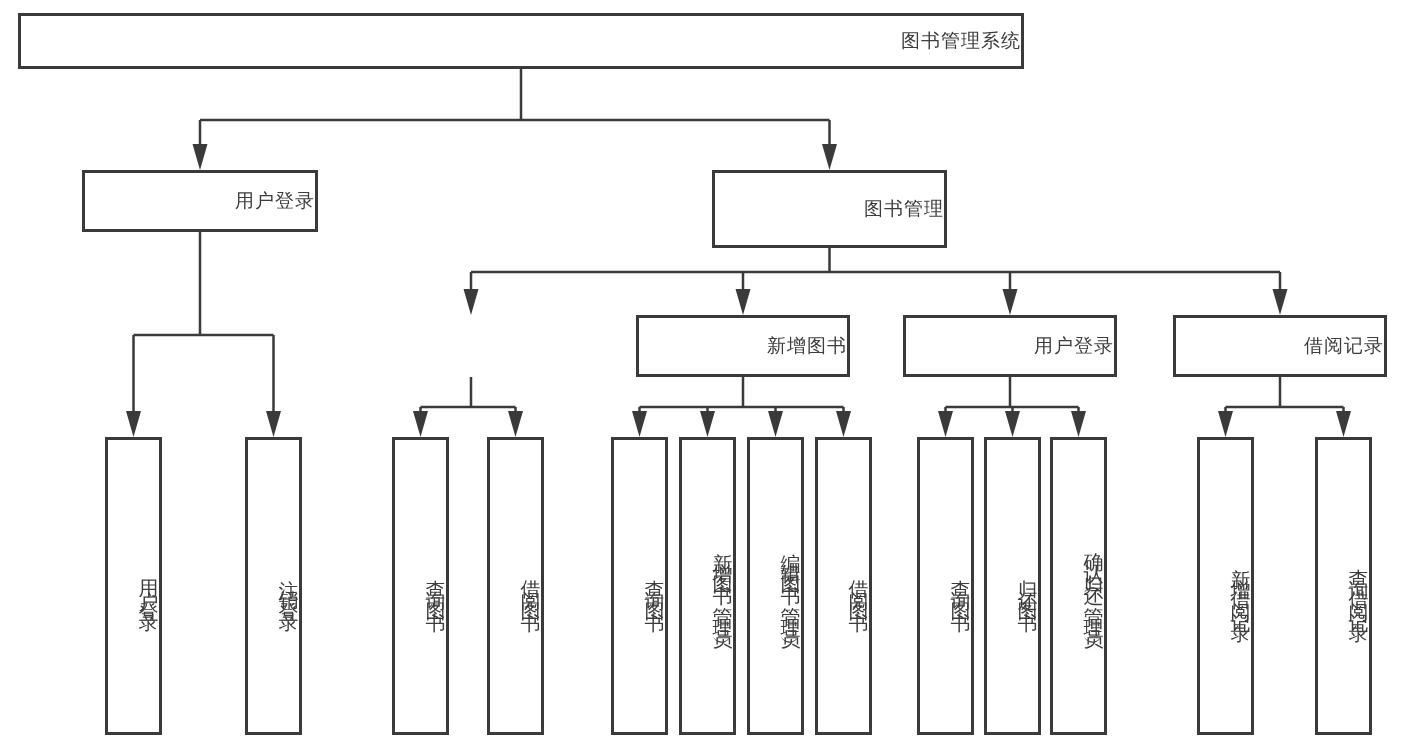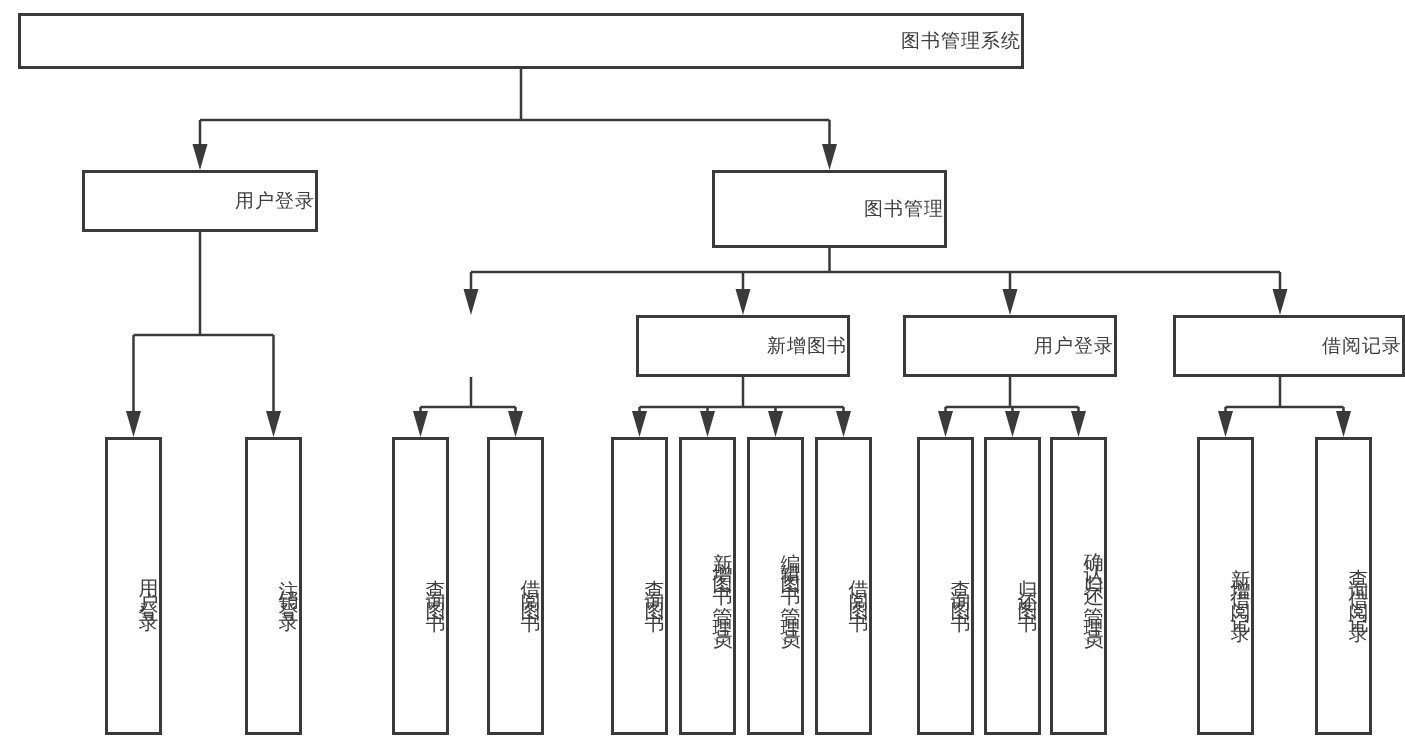--- a/index.html
+++ b/index.html
@@ -28,21 +28,21 @@
   }
   
   .n-root{left:18px;top:13px;width:1006px;height:56px;}
   
   .n-userlogin{left:82px;top:170px;width:236px;height:62px;}
   .n-bookmgmt{left:712px;top:170px;width:235px;height:78px;}
   
   .n-newbook{left:364px;top:315px;width:214px;height:62px;}
   .n-bookborrow{left:636px;top:315px;width:214px;height:62px;}
   .n-currentborrow{left:903px;top:315px;width:214px;height:62px;}
-  .n-borrowrecord{left:1173px;top:315px;width:232px;height:62px;}
+  .n-borrowrecord{left:1173px;top:315px;width:214px;height:62px;}
   
   .leaf{top:437px;width:57px;height:298px;}
   .l-ua{left:105px;}  .l-ub{left:245px;}
   .l-n1{left:392px;}  .l-n2{left:487px;}
   .l-b1{left:611px;}  .l-b2{left:679px;}  .l-b3{left:747px;}  .l-b4{left:815px;}
   .l-c1{left:917px;}  .l-c2{left:984px;}  .l-c3{left:1050px;}
   .l-r1{left:1197px;} .l-r2{left:1315px;}
   #watermark{
     position:absolute;left:1185px;top:717px;z-index:3;
     font-size:17.5px;color:var(--wm);white-space:nowrap;letter-spacing:1px;

